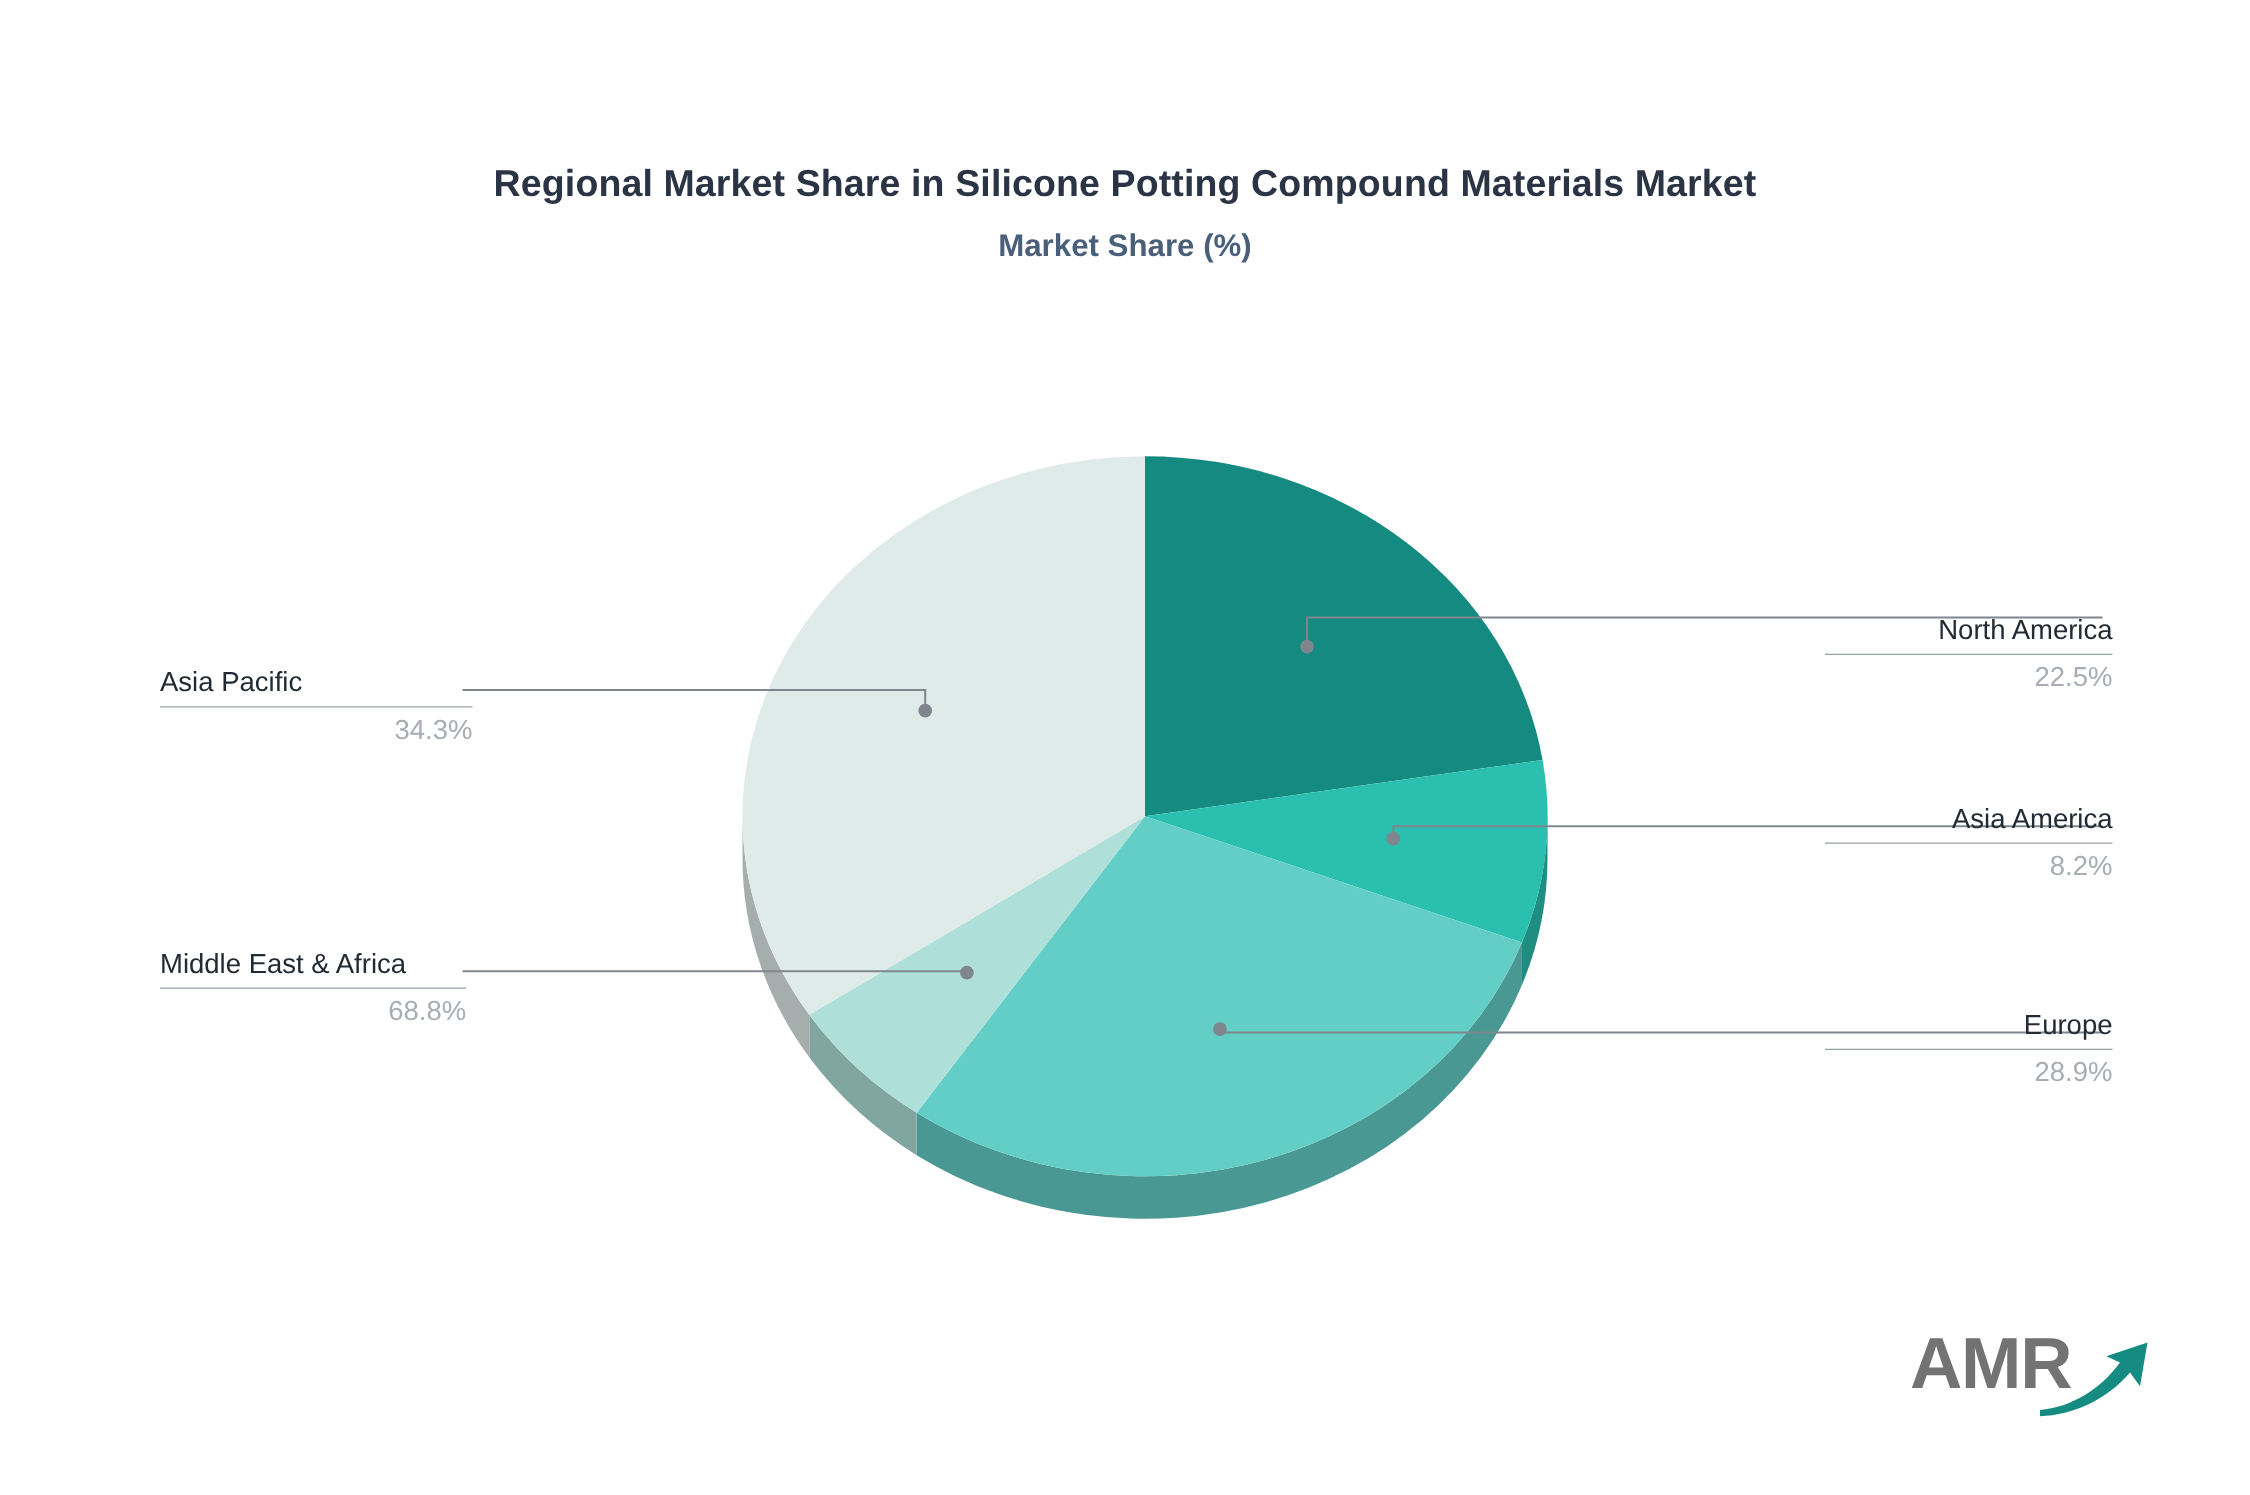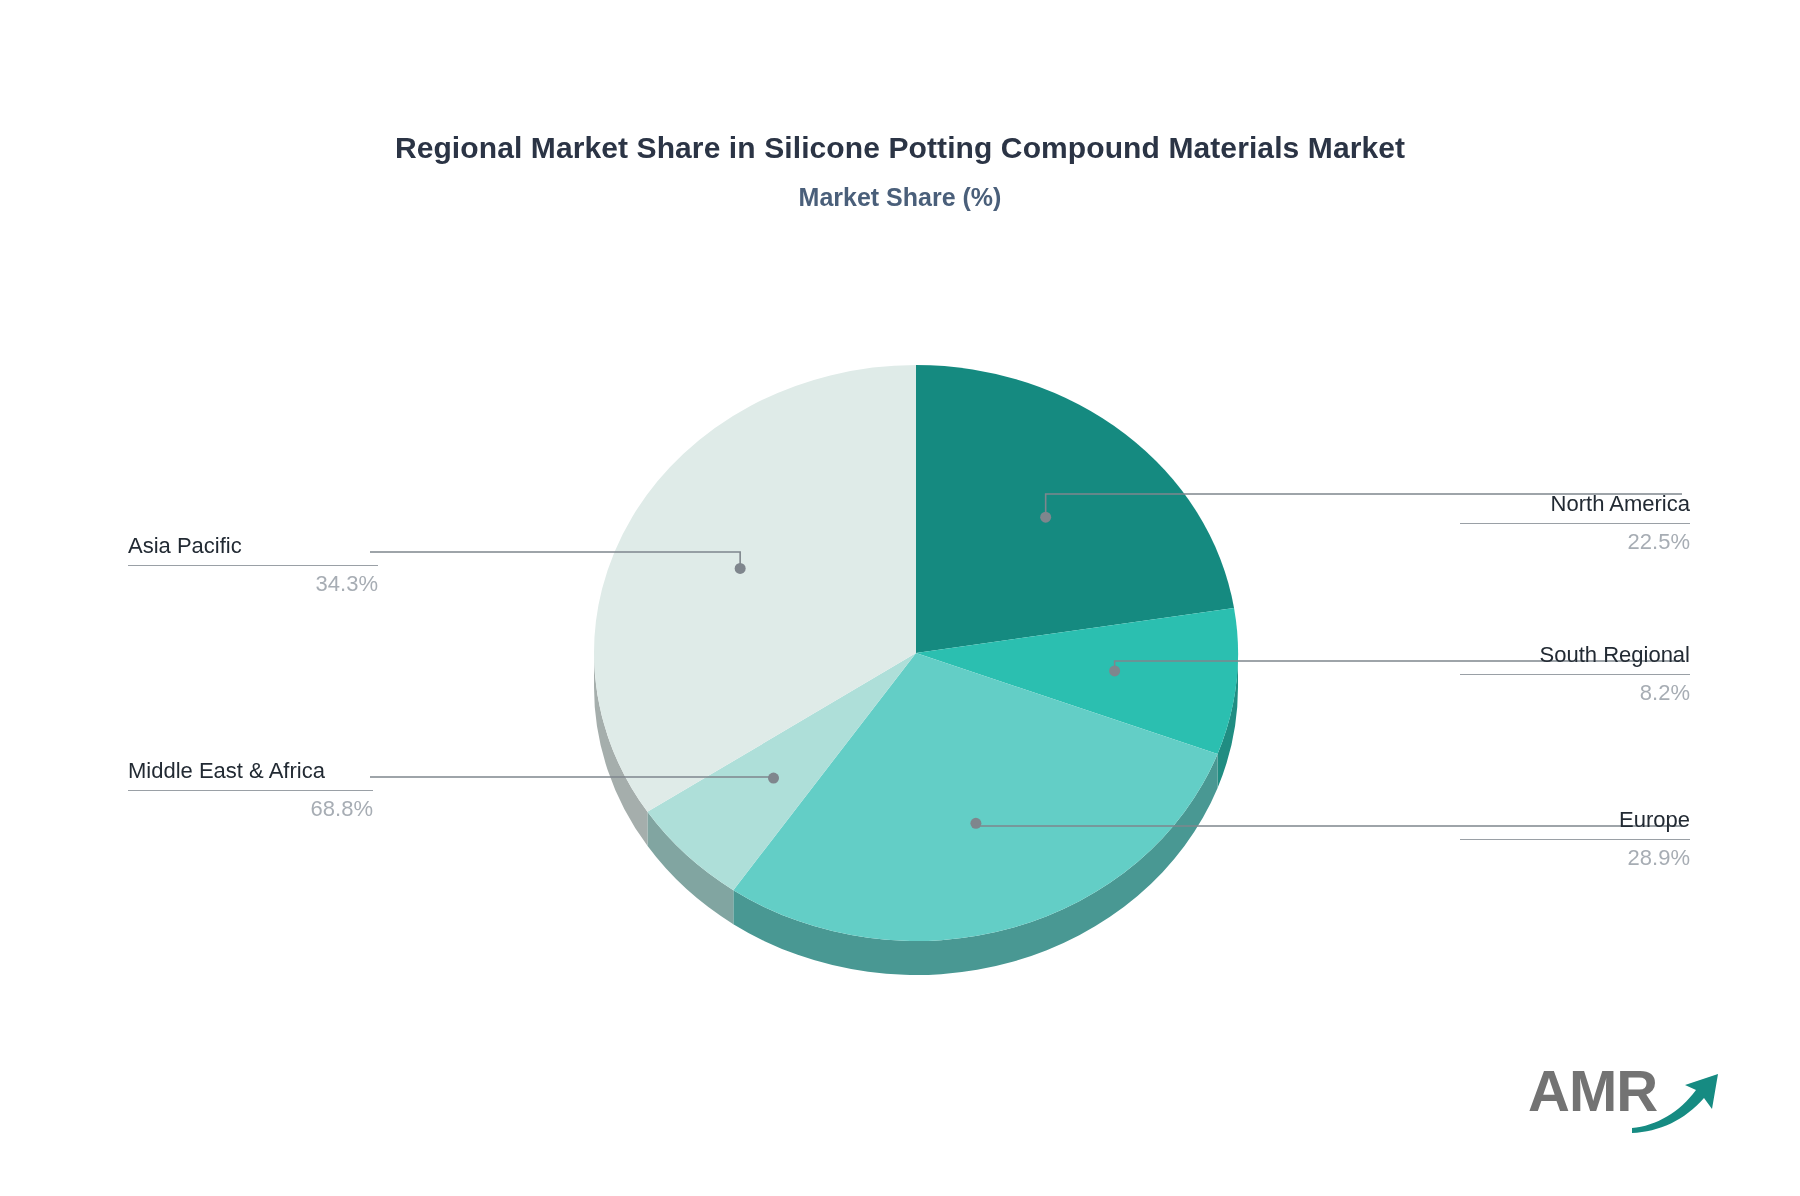--- a/index.html
+++ b/index.html
@@ -132,21 +132,21 @@
       </g>
   </svg>
 
   <div class="callout right" id="co-0" style="left: 1460px; width: 230px; top: 474px; margin-top: 16px;">
     <div class="cname">North America</div>
     <div class="crule"></div>
     <div class="cval">22.5%</div>
   </div>
 
   <div class="callout right" id="co-1" style="left: 1460px; width: 230px; top: 641px;">
-    <div class="cname">South Regional</div>
+    <div class="cname">Asia America</div>
     <div class="crule"></div>
     <div class="cval">8.2%</div>
   </div>
 
   <div class="callout right" id="co-2" style="left: 1460px; width: 230px; top: 806px;">
     <div class="cname">Europe</div>
     <div class="crule"></div>
     <div class="cval">28.9%</div>
   </div>
 

